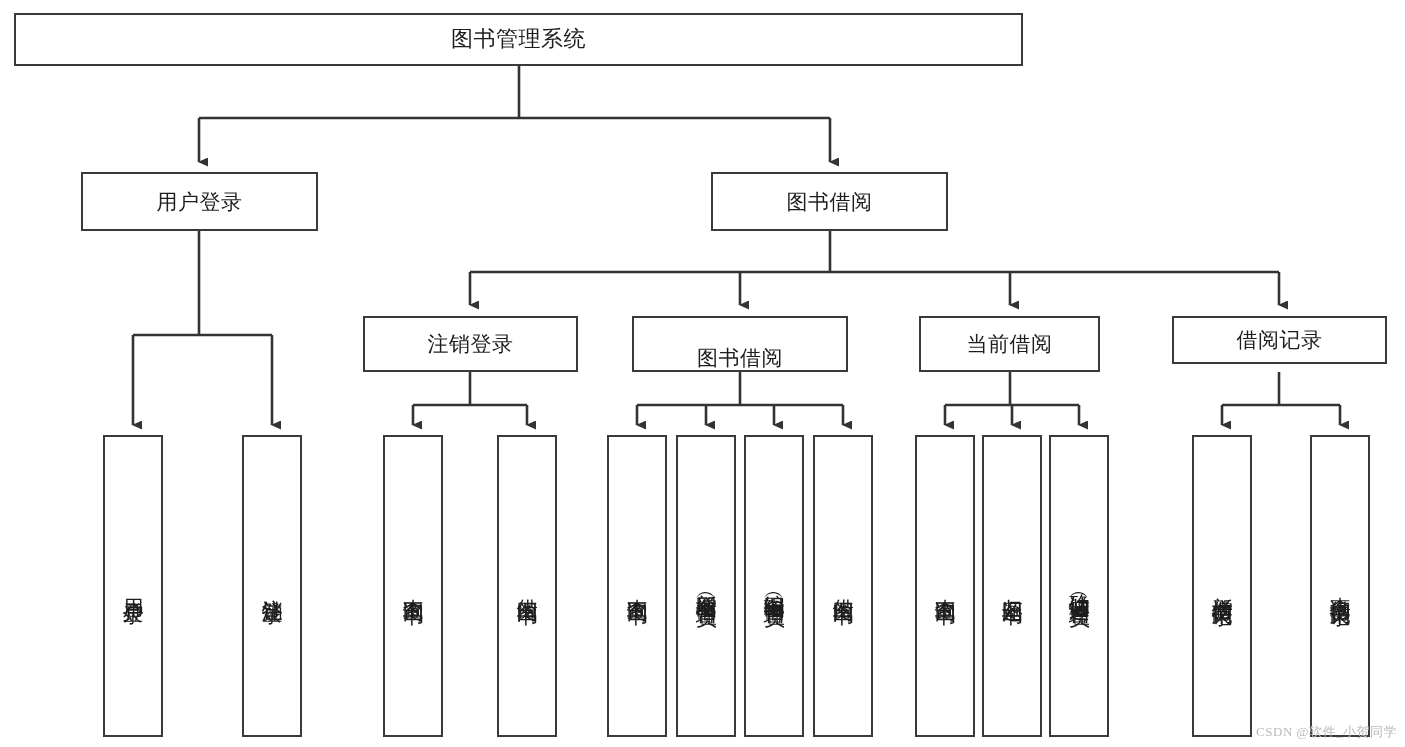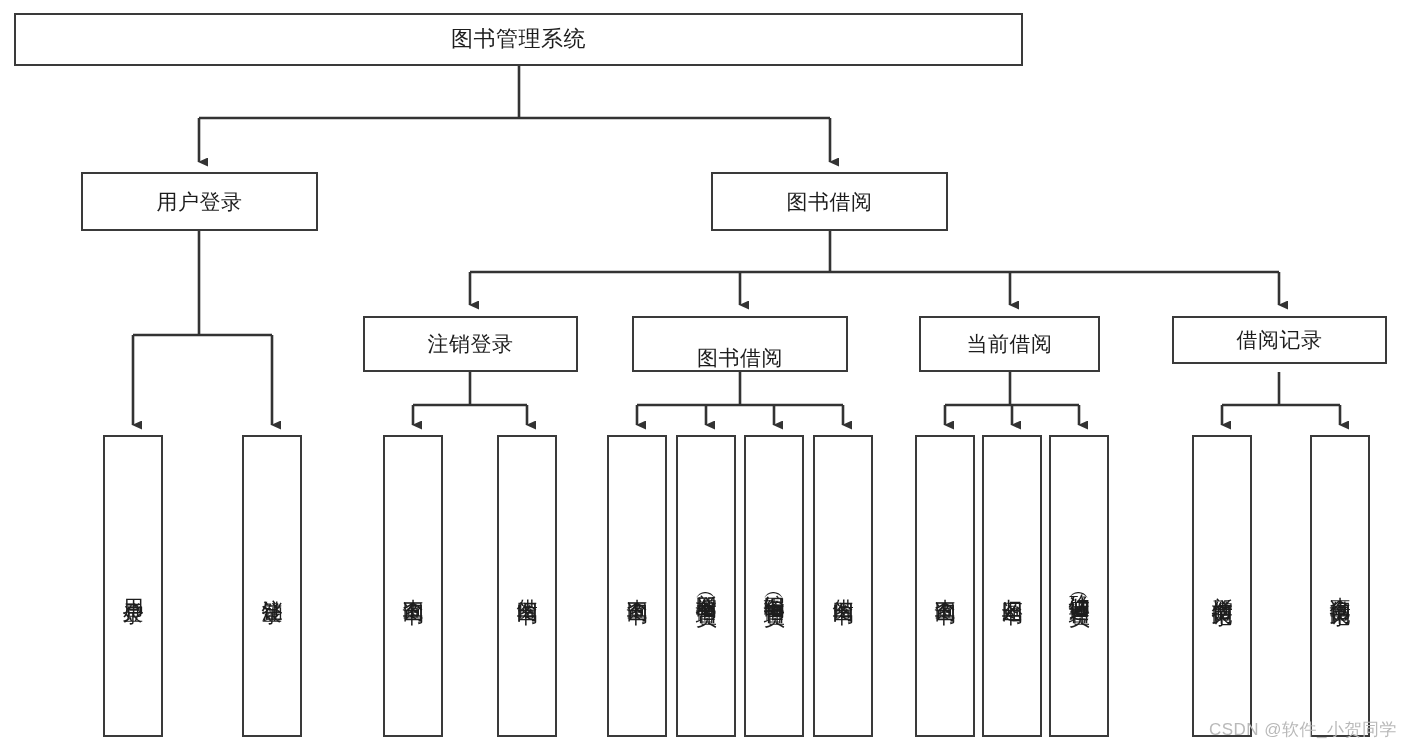--- a/index.html
+++ b/index.html
@@ -61,25 +61,26 @@
     text-orientation: upright;
     font-size: 21px;
     line-height: 1.16;
     letter-spacing: 2px;
     white-space: nowrap;
   }
   .watermark {
     position: absolute;
     right: 8px;
     bottom: 6px;
-    font-size: 17px;
+    font-size: 13px;
     color: #b9b9b9;
     z-index: 3;
     white-space: nowrap;
     letter-spacing: 0.5px;
+    font-family: Liberation Serif, serif;
   }
 </style>
 </head>
 <body>
 
 <div id="diagram-root">
 
   <svg id="connector-layer" viewBox="0 0 1405 747" xmlns="http://www.w3.org/2000/svg">
     <defs>
       <marker id="arrowhead" markerWidth="9" markerHeight="10" refX="4.5" refY="9" orient="auto" markerUnits="userSpaceOnUse">

